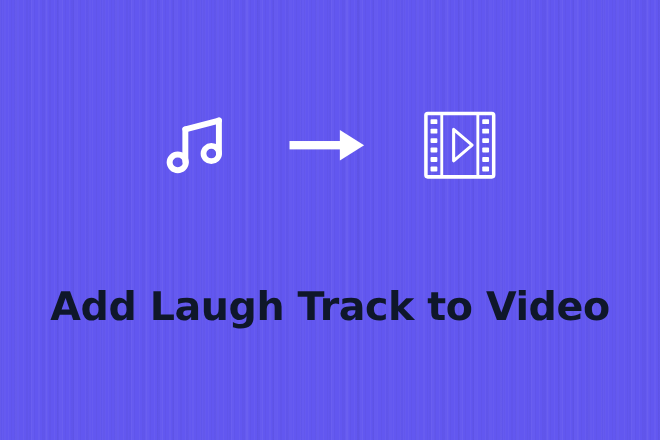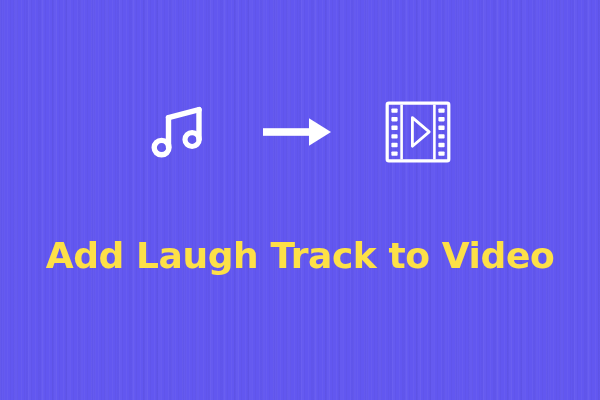--- a/index.html
+++ b/index.html
@@ -71,24 +71,24 @@
     align-items: center;
     justify-content: center;
     line-height: 0;
   }
 
   
   #headline {
     position: absolute;
     left: 0;
     right: 0;
-    top: 234px;
+    top: 258px;
     z-index: 2;
     text-align: center;
-    color: #fde047;
+    color: #0f172a;
     font-family: "DejaVu Sans", "Liberation Sans", sans-serif;
     font-weight: 700;
     font-size: 36px;
     letter-spacing: -0.4px;
     line-height: 44px;
     white-space: nowrap;
   }
 </style>
 </head>
 <body>

